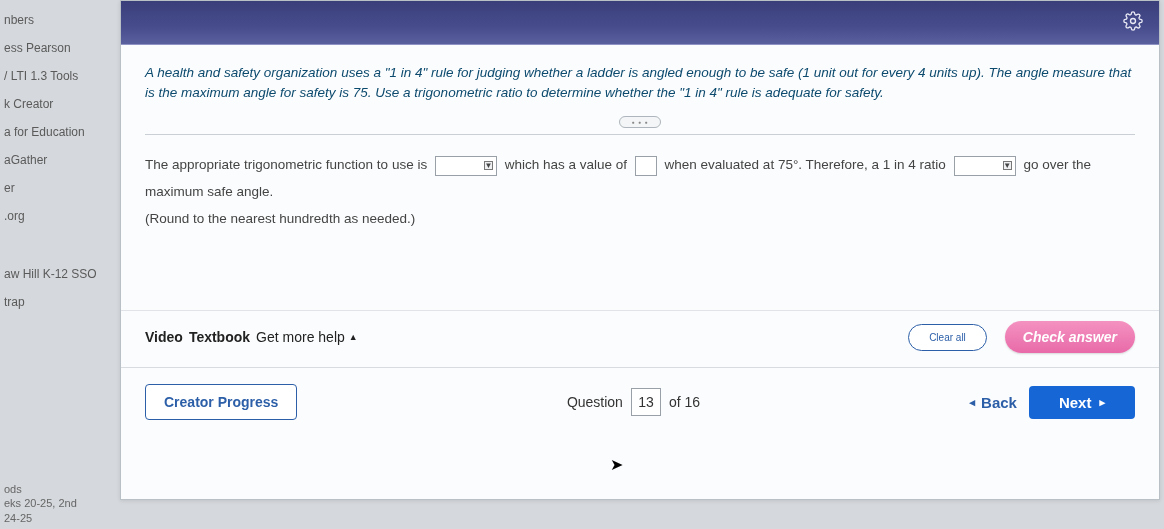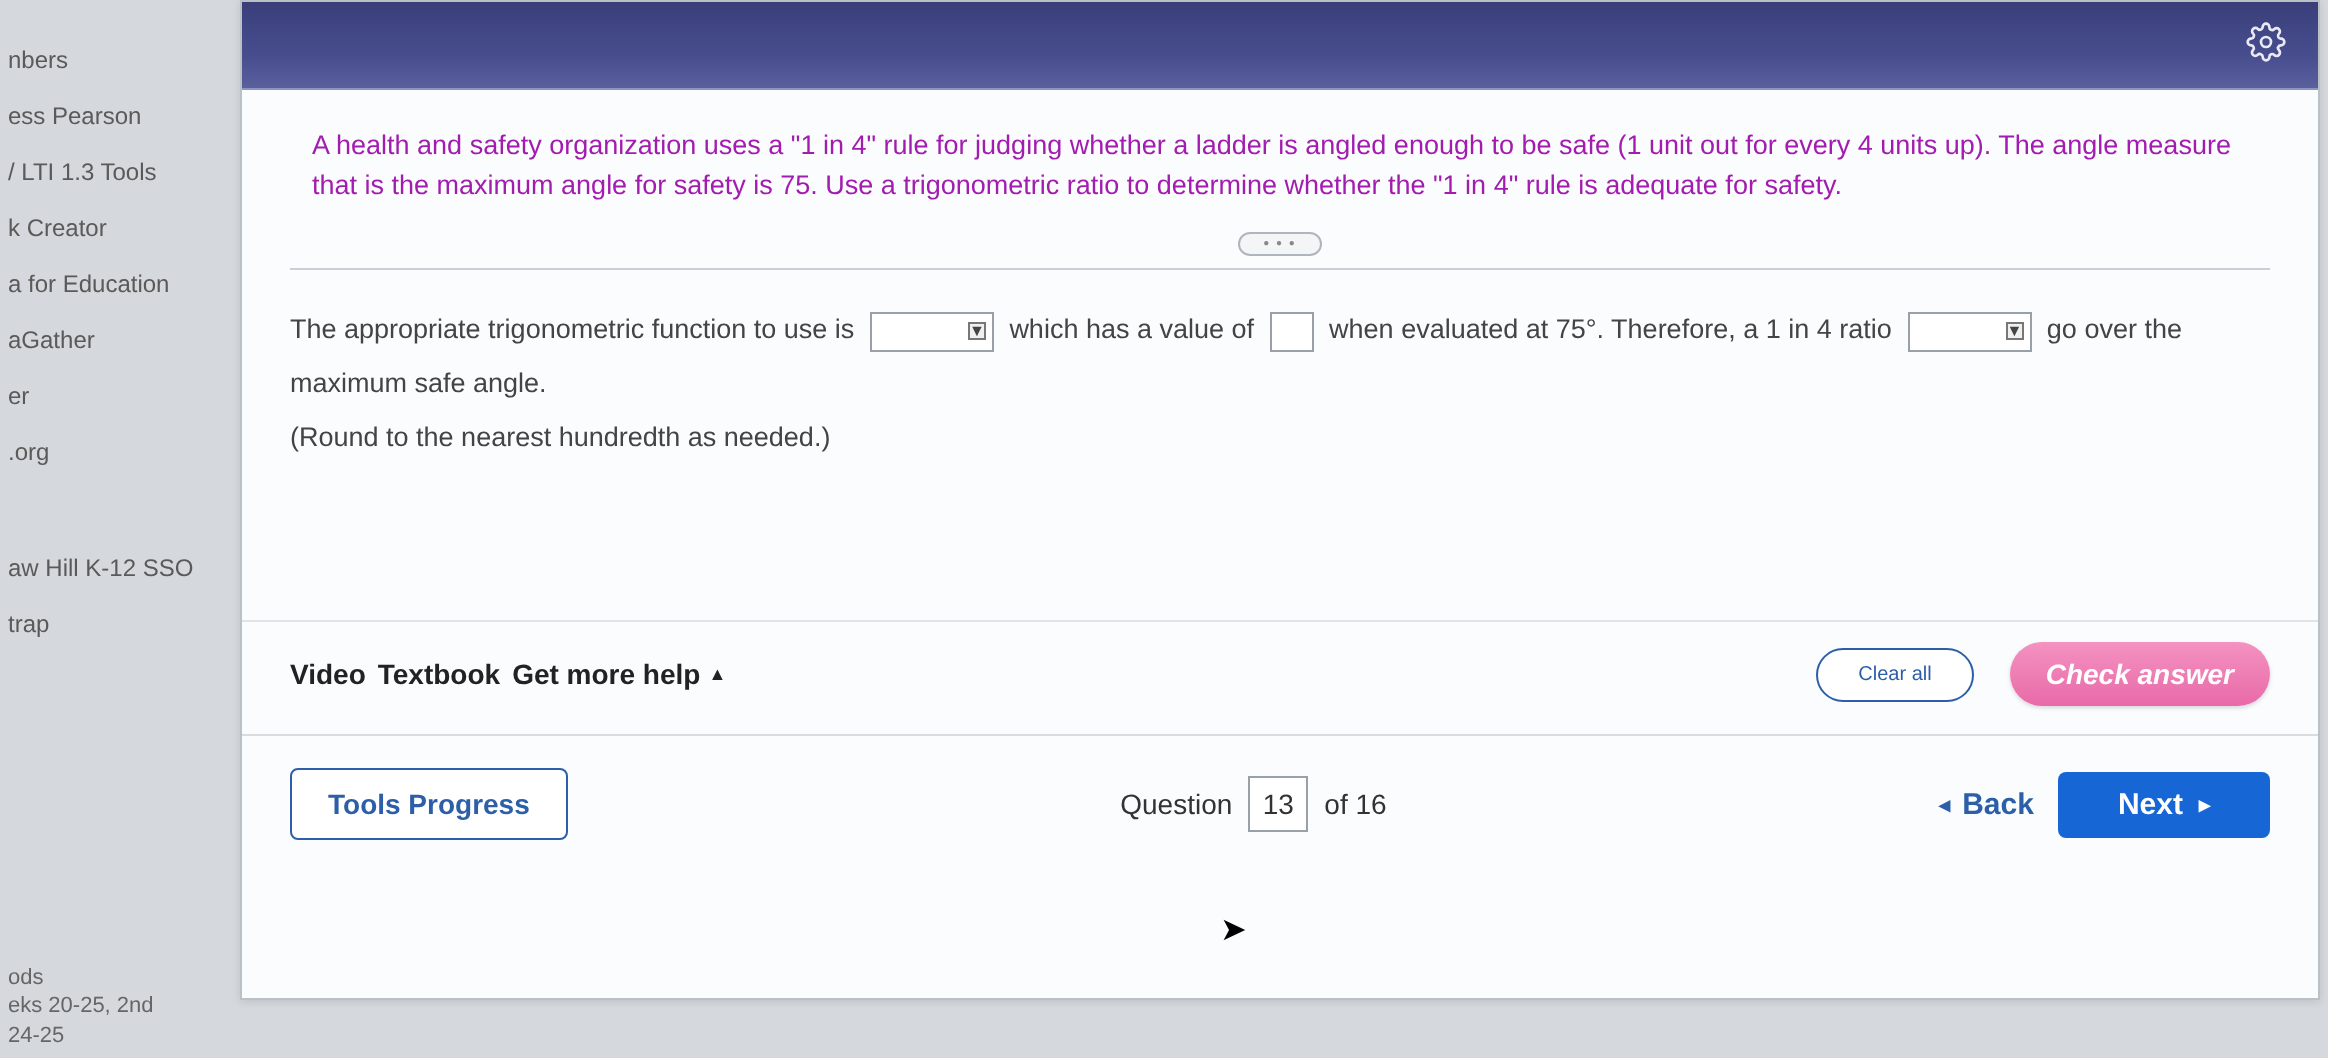--- a/index.html
+++ b/index.html
@@ -11,21 +11,21 @@
     overflow: hidden;
     position: relative;
     font-size: 13px;
     color: #333;
   }
   .sidebar {
     position: absolute;
     left: 0; top: 0;
     width: 110px;
     height: 529px;
-    padding-top: 16px;
+    padding-top: 6px;
     color: #5a5a5a;
     font-size: 12px;
   }
   .sidebar-item {
     padding: 7px 4px;
     white-space: nowrap;
     overflow: hidden;
   }
   .sidebar-footer {
     position: absolute;
@@ -50,24 +50,25 @@
     position: relative;
     border-bottom: 1px solid #8e93c3;
   }
   .settings-icon {
     position: absolute;
     right: 16px; top: 10px;
     color: #e9eaf5;
   }
   .settings-icon svg { width: 20px; height: 20px; }
   .problem {
-    padding: 18px 24px 10px 35px;
-    color: #a21caf;
+    padding: 18px 24px 10px 24px;
+    color: #0c4a6e;
     font-size: 13.5px;
     line-height: 1.45;
+    font-style: italic;
   }
   .expander {
     display: flex; justify-content: center;
     padding: 4px 0 4px 0;
   }
   .expander-pill {
     width: 42px; height: 12px;
     border: 1px solid #aeb5bc;
     border-radius: 7px;
     background: #f3f5f7;
@@ -120,21 +121,21 @@
   .help-row {
     display: flex;
     align-items: center;
     justify-content: space-between;
     padding: 10px 24px 14px 24px;
     border-top: 1px solid #e0e4e8;
     margin-top: 60px;
   }
   .help-left { display:flex; gap: 6px; align-items:center; font-size: 14px; color:#222;}
   .help-left .hitem { font-weight: 600; }
-  .getmore { font-weight:700; display:flex; align-items:center; gap:4px;}
+  .getmore { font-weight:400; display:flex; align-items:center; gap:4px;}
   .getmore .up { font-size: 9px; }
   .help-right { display:flex; gap:18px; align-items:center;}
   .clear-btn {
     border: 1.5px solid #2c5fa8;
     color: #2c5fa8;
     background: #fff;
     border-radius: 18px;
     padding: 7px 20px;
     font-size: 10px;
     font-weight: 500;
@@ -272,21 +273,21 @@
         <span class="up">▲</span>
       </span>
     </div>
     <div class="help-right">
       <button class="clear-btn">Clear all</button>
       <button class="check-btn">Check answer</button>
     </div>
   </div>
 
   <div class="nav-row">
-    <button class="review-btn">Tools Progress</button>
+    <button class="review-btn">Creator Progress</button>
     <div class="qnav">
       <span>Question</span>
       <span class="qnum">13</span>
       <span>of 16</span>
     </div>
     <div class="navbtns">
       <button class="back-btn">
         <span class="tri-l">◂</span>
         <span>Back</span>
       </button>

